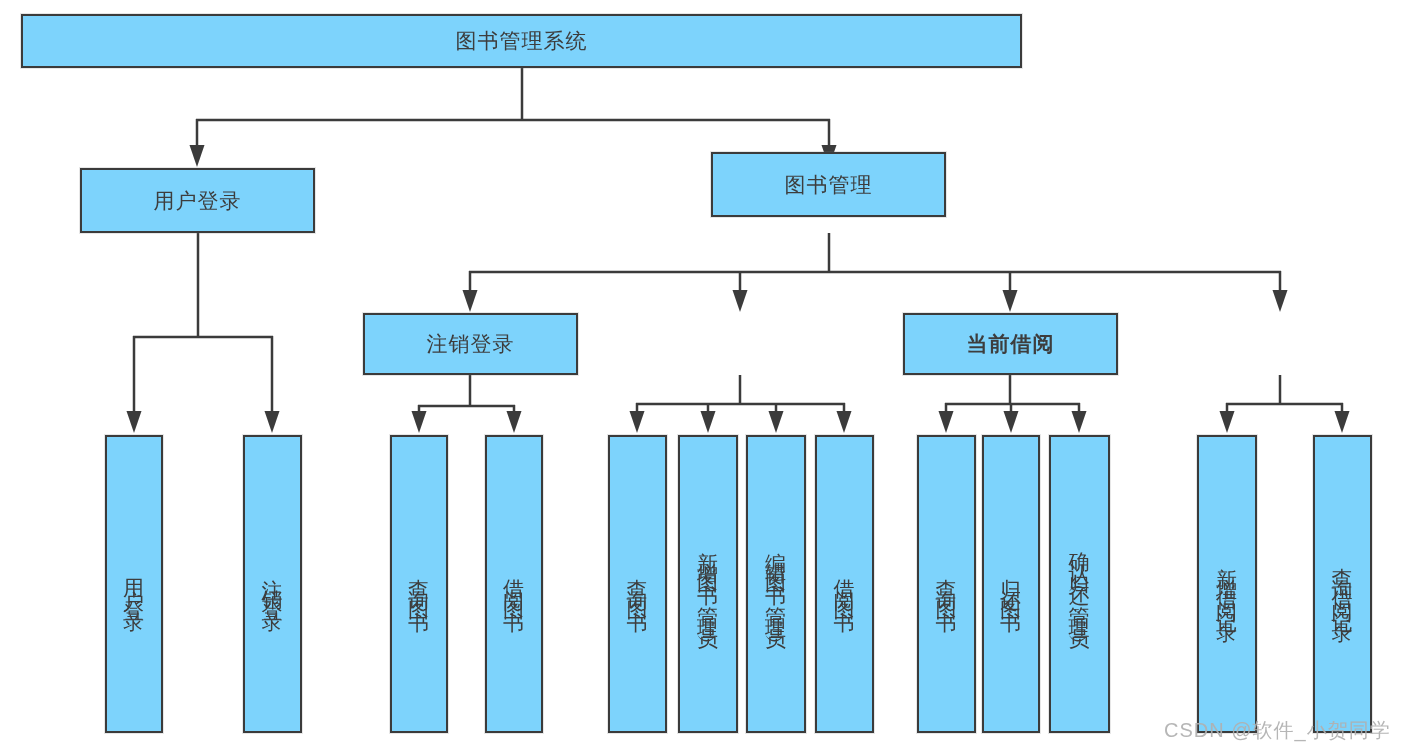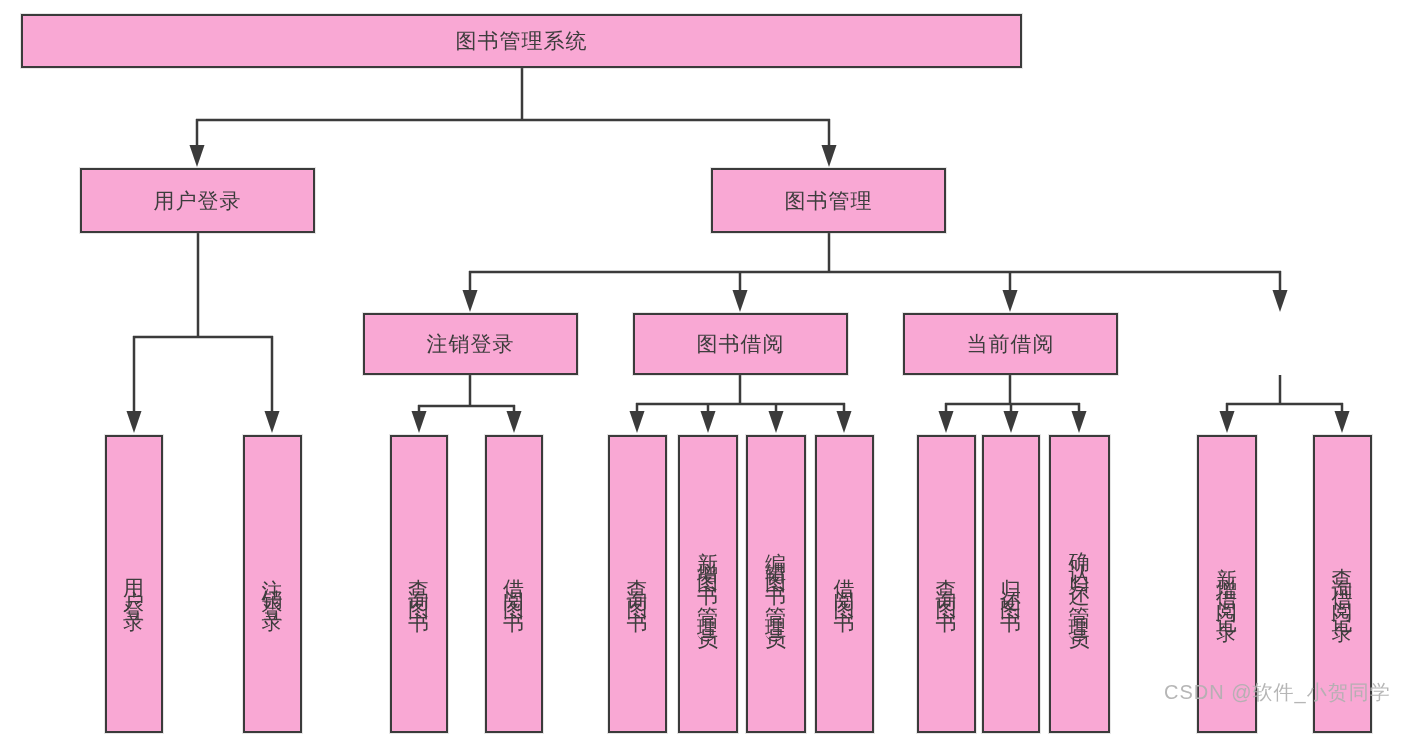--- a/index.html
+++ b/index.html
@@ -22,21 +22,21 @@
     stroke-width: 2.5;
     fill: none;
   }
   .connector-layer polygon {
     fill: #3b3b3b;
     stroke: none;
   }
   .box {
     position: absolute;
     box-sizing: border-box;
-    background: #f9a8d4;
+    background: #7dd3fc;
     border: 2px solid #3b3b3b;
     display: flex;
     align-items: center;
     justify-content: center;
     color: #3d3d3d;
     font-size: 21px;
     letter-spacing: 1px;
     box-shadow: 0 0 0 1px rgba(120,120,120,0.18);
   }
   .leaf {
@@ -45,21 +45,21 @@
   .leaf .vtext {
     writing-mode: vertical-rl;
     text-orientation: mixed;
     letter-spacing: 11px;
     line-height: 1;
     white-space: nowrap;
   }
   .watermark {
     position: absolute;
     left: 1164px;
-    top: 679px;
+    top: 717px;
     font-size: 20px;
     color: rgba(176,176,176,0.92);
     letter-spacing: 1px;
     z-index: 5;
     white-space: nowrap;
   }
 </style>
 </head>
 <body>
 
@@ -123,25 +123,24 @@
     <path d="M1226 404 H1343"></path>
     <path d="M1227 403 V413"></path>
     <path d="M1342 403 V413"></path>
     <polygon points="1219.5,411 1234.5,411 1227,433"></polygon>
     <polygon points="1334.5,411 1349.5,411 1342,433"></polygon>
   </svg>
 
   <div class="box" style="left:21px; top:14px; width:1001px; height:54px;">图书管理系统</div>
 
   <div class="box" style="left:80px; top:168px; width:235px; height:65px;">用户登录</div>
-  <div class="box" style="left:711px; top:168px; width:235px; height:65px;">图书管理</div>
+  <div class="box" style="left:711px; top:152px; width:235px; height:65px;">图书管理</div>
 
   <div class="box" style="left:363px; top:313px; width:215px; height:62px;">注销登录</div>
-  <div class="box" style="left:633px; top:313px; width:215px; height:62px;">图书借阅</div>
-  <div class="box" style="left:903px; top:313px; width:215px; height:62px;">当前借阅</div>
+  <div class="box" style="left:903px; top:313px; width:215px; height:62px;font-weight:bold;">当前借阅</div>
 
   <div class="box leaf" style="left:105px; top:435px; width:58px; height:298px;">
     <span class="vtext">用户登录</span>
   </div>
   <div class="box leaf" style="left:243px; top:435px; width:59px; height:298px;">
     <span class="vtext">注销登录</span>
   </div>
 
   <div class="box leaf" style="left:390px; top:435px; width:58px; height:298px;">
     <span class="vtext">查询图书</span>

